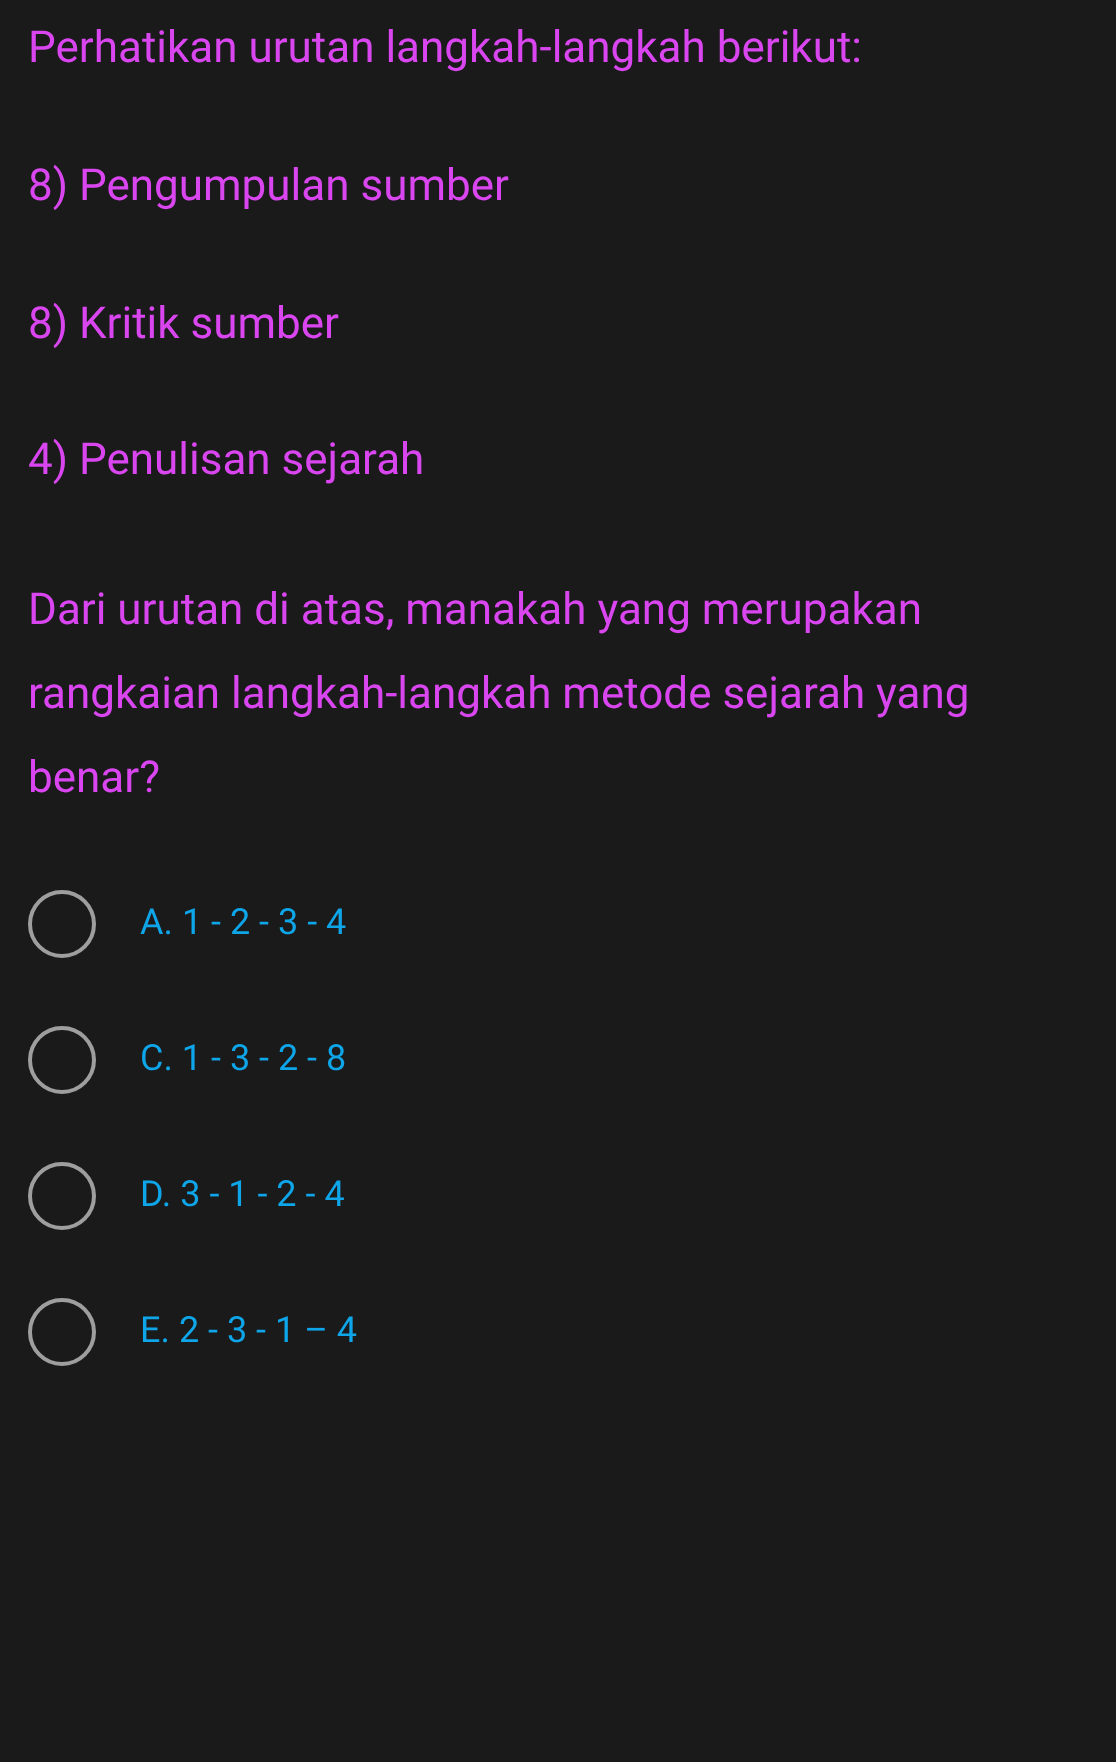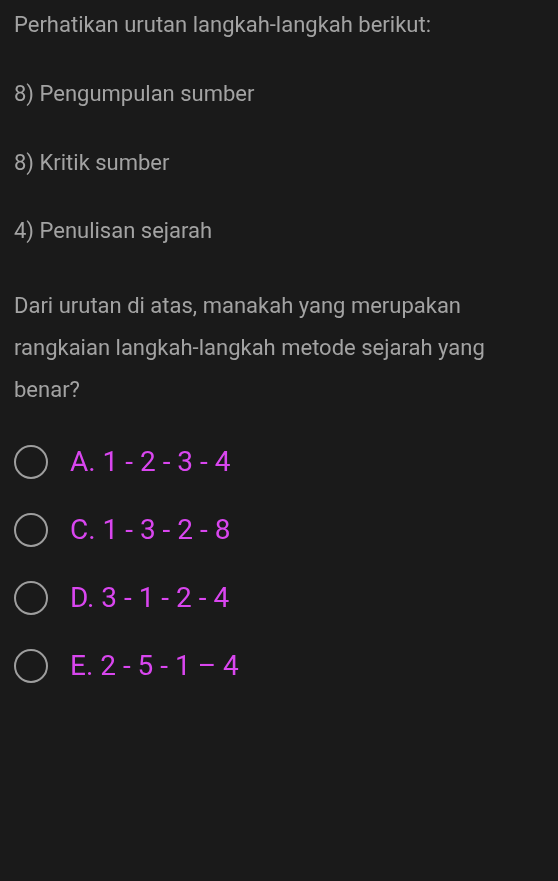--- a/index.html
+++ b/index.html
@@ -12,21 +12,21 @@
       color: #e0e0e0;
       font-family: 'Roboto', Arial, sans-serif;
       width: 558px;
       height: 881px;
       padding: 10px 14px;
     }
     .question-text {
       font-size: 22px;
       line-height: 1.4;
       margin-bottom: 28px;
-      color: #a3a3a3;
+      color: #d946ef;
     }
     .question-text p {
       margin-bottom: 38px;
     }
     .question-text p.intro {
       margin-bottom: 38px;
     }
     .question-text p.step {
       margin-bottom: 38px;
     }
@@ -46,22 +46,22 @@
       cursor: pointer;
     }
     .radio {
       width: 34px;
       height: 34px;
       border: 2.5px solid #9e9e9e;
       border-radius: 50%;
       flex-shrink: 0;
     }
     .option-label {
-      font-size: 28px;
-      color: #d946ef;
+      font-size: 18px;
+      color: #0ea5e9;
       text-align: center;
     }
   </style>
 </head>
 <body>
 
 <div class="question-text">
   <p class="intro">Perhatikan urutan langkah-langkah berikut:</p>
   <p class="step">8) Pengumpulan sumber</p>
   <p class="step">8) Kritik sumber</p>
@@ -77,15 +77,15 @@
   <div class="option">
     <div class="radio"></div>
     <span class="option-label">C. 1 - 3 - 2 - 8</span>
   </div>
   <div class="option">
     <div class="radio"></div>
     <span class="option-label">D. 3 - 1 - 2 - 4</span>
   </div>
   <div class="option">
     <div class="radio"></div>
-    <span class="option-label">E. 2 - 5 - 1 – 4</span>
+    <span class="option-label">E. 2 - 3 - 1 – 4</span>
   </div>
 </div>
 
 </body></html>

